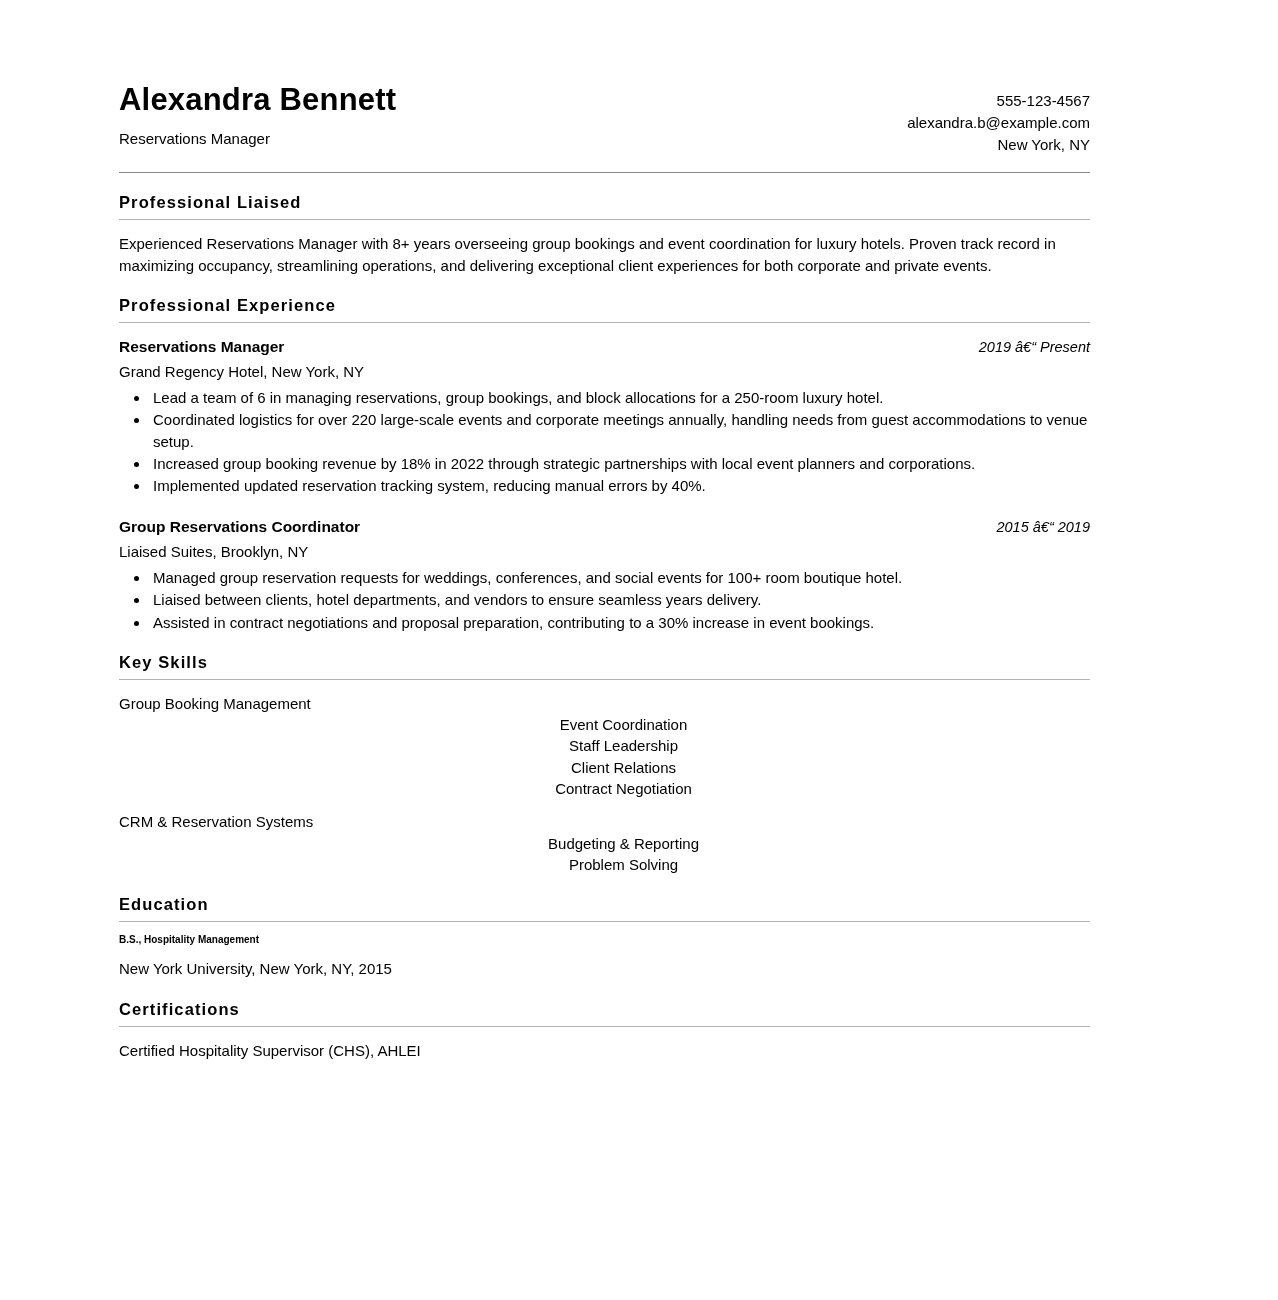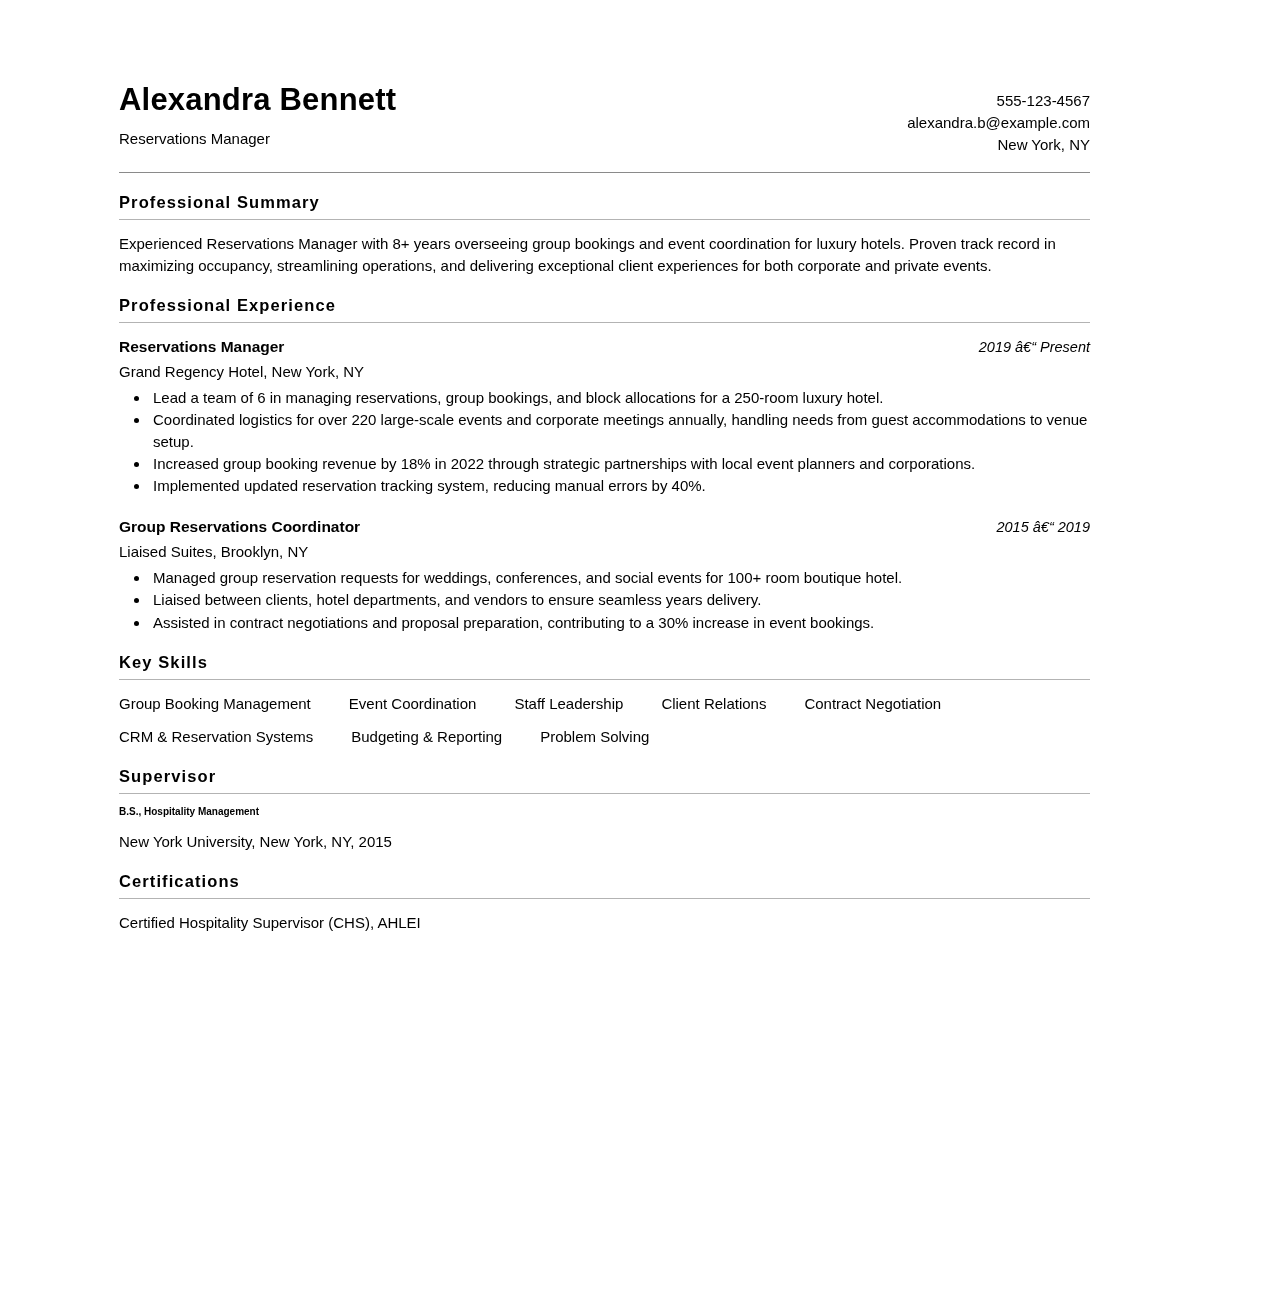--- a/index.html
+++ b/index.html
@@ -110,20 +110,21 @@
     padding-left: 3px;
   }
   
   .skills-rows {
     font-size: 15px;
   }
   .skills-row {
     display: flex;
     flex-wrap: nowrap;
     margin-bottom: 12px;
+    flex-direction: column;
   }
   .skill-item {
     white-space: nowrap;
   }
   .skills-row .skill-item + .skill-item {
     margin-left: 38px;
     text-align: center;
   }
   
   .edu-degree {
@@ -153,21 +154,21 @@
     </div>
     <div class="header-right">
       <div>555-123-4567</div>
       <div>alexandra.b@example.com</div>
       <div>New York, NY</div>
     </div>
   </div>
   <div class="header-rule"></div>
 
   <div class="section">
-    <div class="section-title">Professional Summary</div>
+    <div class="section-title">Professional Liaised</div>
     <div class="section-body">
       <div class="summary-text">Experienced Reservations Manager with 8+ years overseeing group bookings and event coordination for luxury hotels. Proven track record in maximizing occupancy, streamlining operations, and delivering exceptional client experiences for both corporate and private events.</div>
     </div>
   </div>
 
   <div class="section">
     <div class="section-title">Professional Experience</div>
     <div class="section-body">
 
       <div class="job">
@@ -214,21 +215,21 @@
         <div class="skills-row">
           <div class="skill-item">CRM &amp; Reservation Systems</div>
           <div class="skill-item">Budgeting &amp; Reporting</div>
           <div class="skill-item">Problem Solving</div>
         </div>
       </div>
     </div>
   </div>
 
   <div class="section">
-    <div class="section-title">Supervisor</div>
+    <div class="section-title">Education</div>
     <div class="section-body tight">
       <div class="edu-degree">B.S., Hospitality Management</div>
       <div class="edu-school">New York University, New York, NY, 2015</div>
     </div>
   </div>
 
   <div class="section">
     <div class="section-title">Certifications</div>
     <div class="section-body">
       <div class="cert-line">Certified Hospitality Supervisor (CHS), AHLEI</div>

